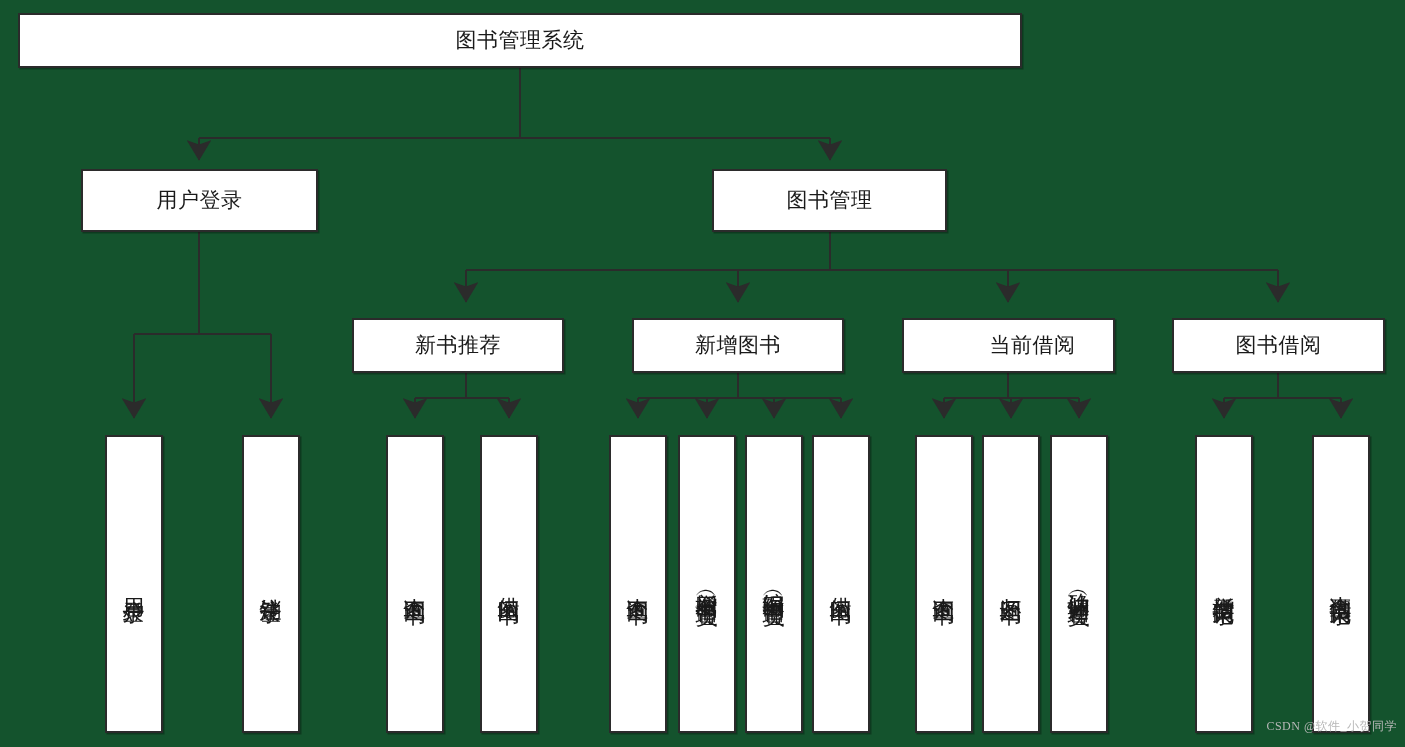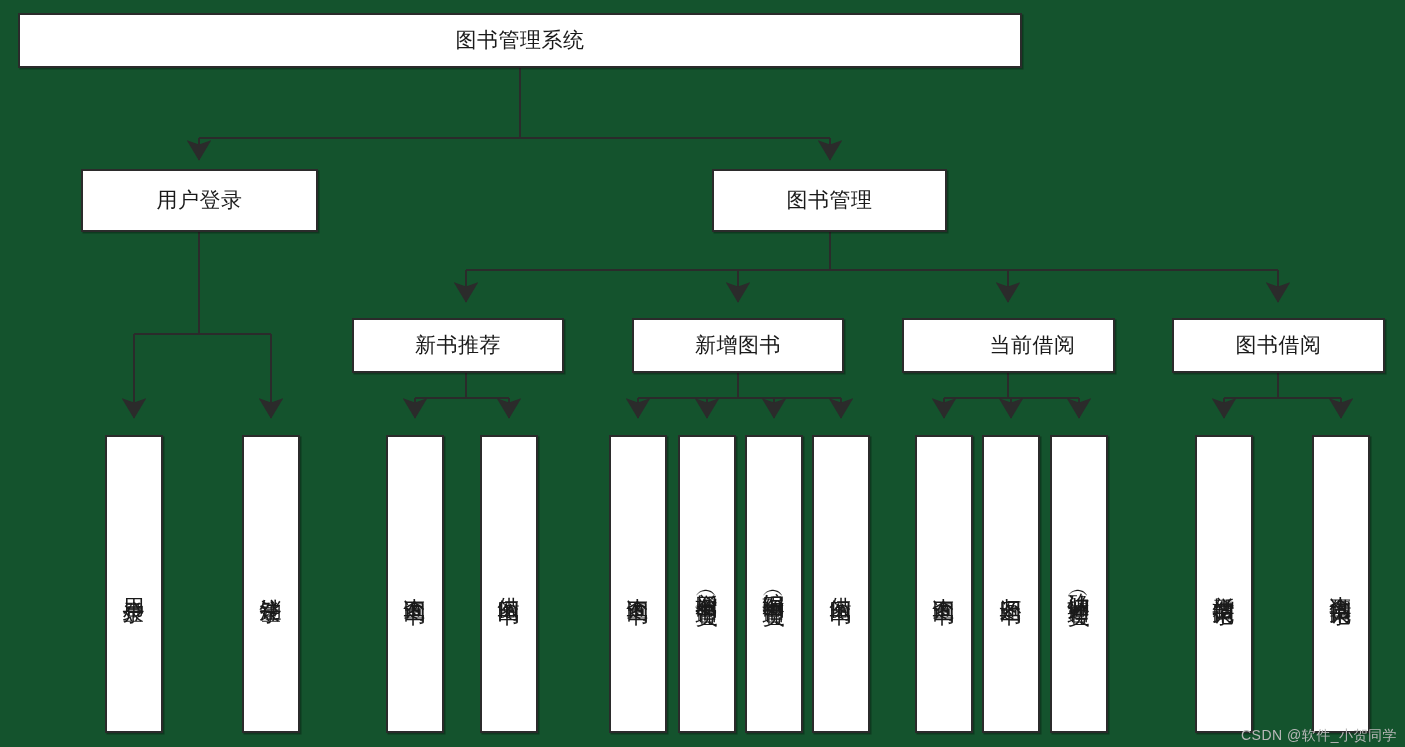--- a/index.html
+++ b/index.html
@@ -60,26 +60,27 @@
     writing-mode: vertical-rl;
     text-orientation: upright;
     font-size: 22px;
     line-height: 1.05;
     letter-spacing: 2px;
     max-height: 100%;
   }
   #watermark {
     position: absolute;
     right: 8px;
-    bottom: 2px;
-    font-size: 14px;
+    bottom: 12px;
+    font-size: 12px;
     color: #b8b8b8;
     letter-spacing: 0.5px;
     white-space: nowrap;
     pointer-events: none;
+    font-family: Liberation Serif, serif;
   }
 </style>
 </head>
 <body>
 
 <div id="diagram-canvas">
 
   <svg id="diagram-svg" viewBox="0 0 1405 747" xmlns="http://www.w3.org/2000/svg">
     <defs>
       <marker id="arrow" viewBox="0 0 10 12" refX="9.6" refY="6" markerWidth="8" markerHeight="9.6" orient="auto-start-reverse">

